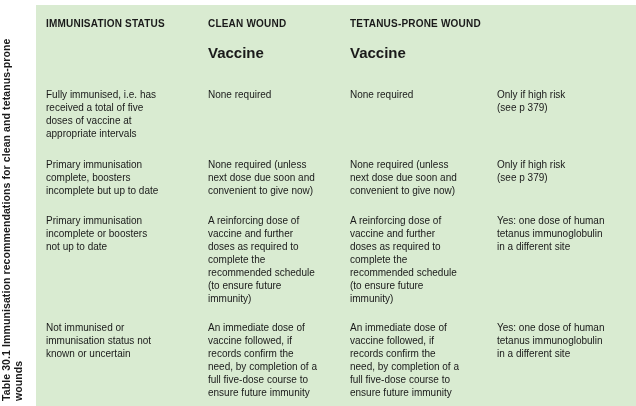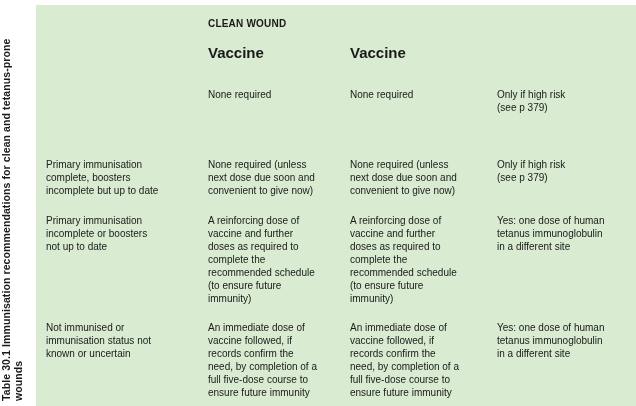--- a/index.html
+++ b/index.html
@@ -120,31 +120,37 @@
     <div class="caption-rot">
       <span class="caption-line l1">Table 30.1 Immunisation recommendations for clean and tetanus-prone</span>
       <span class="caption-line l2">wounds</span>
     </div>
   </div>
 
   <div class="panel">
     <div class="table">
 
       <div class="row row-hdr-top">
+        <div class="cell c1 hdr-main">IMMUNISATION STATUS</div>
         <div class="cell c2 hdr-main">CLEAN WOUND</div>
+        <div class="cell c3 hdr-main">TETANUS-PRONE WOUND</div>
         <div class="cell c4 hdr-main"></div>
       </div>
 
       <div class="row row-hdr-sub">
         <div class="cell c1 hdr-sub"></div>
         <div class="cell c2 hdr-sub">Vaccine</div>
         <div class="cell c3 hdr-sub">Vaccine</div>
       </div>
 
       <div class="row row-1">
+        <div class="cell c1">Fully immunised, i.e. has
+received a total of five
+doses of vaccine at
+appropriate intervals</div>
         <div class="cell c2">None required</div>
         <div class="cell c3">None required</div>
         <div class="cell c4">Only if high risk
 (see p 379)</div>
       </div>
 
       <div class="row row-2">
         <div class="cell c1">Primary immunisation
 complete, boosters
 incomplete but up to date</div>

